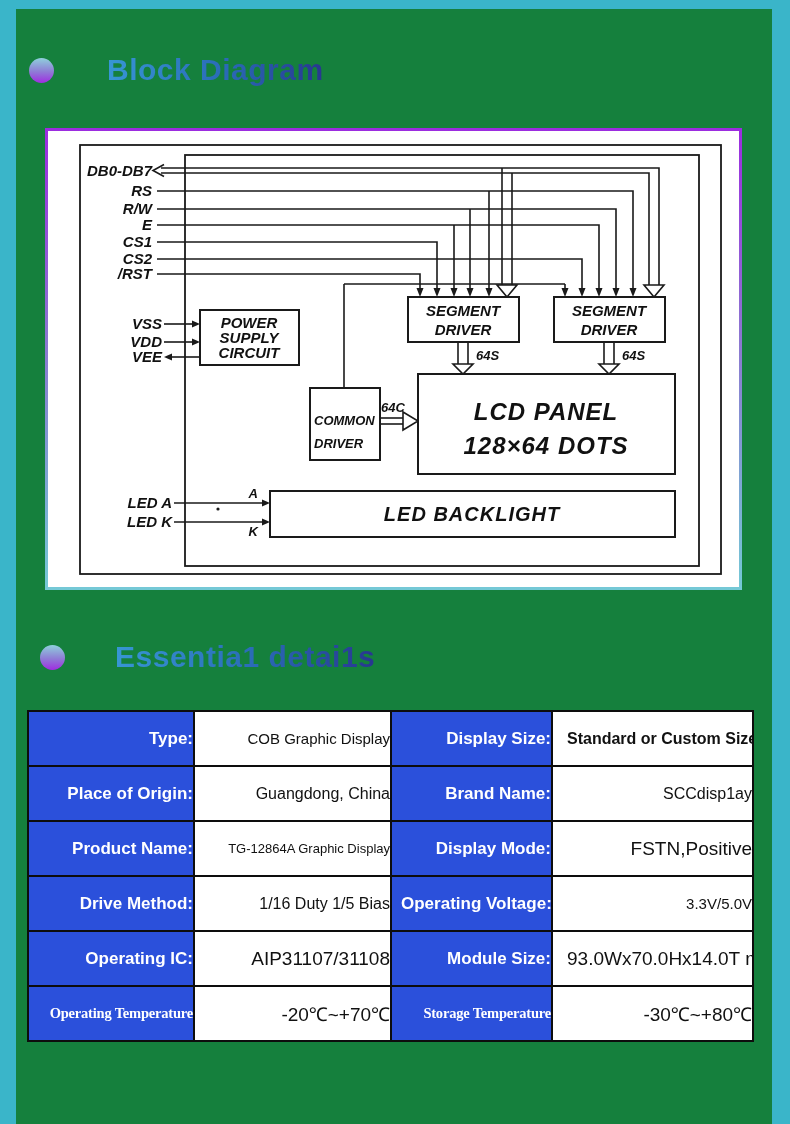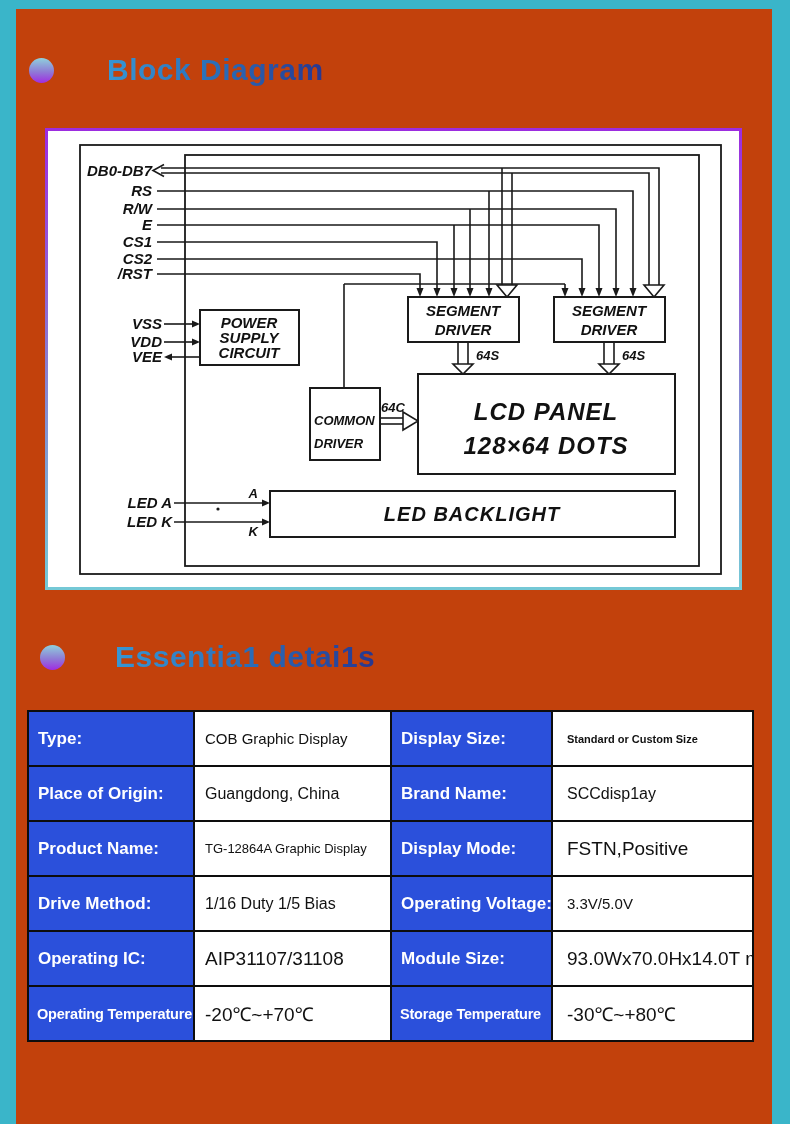--- a/index.html
+++ b/index.html
@@ -1,17 +1,17 @@
 <!DOCTYPE html>
 <html><head>
 <meta charset="utf-8">
 <style>
   html,body{margin:0;padding:0;background:#fff;}
-  #canvas{position:relative;width:790px;height:1124px;background:#c2410c;overflow:hidden;
-          font-family:"Liberation Sans",sans-serif;}
+  #canvas{position:relative;width:790px;height:1124px;background:#15803d;overflow:hidden;
+          font-family:"Liberation Sans",sans-serif;text-align:right;}
   
   .edge{position:absolute;background:#3ab5c9;}
   .edge-top{left:0;top:0;width:790px;height:9px;}
   .edge-left{left:0;top:0;width:16px;height:1124px;}
   .edge-right{left:772px;top:0;width:18px;height:1124px;}
 
   
   .section-head{position:absolute;display:flex;align-items:center;}
   .sphere{width:25px;height:25px;border-radius:50%;
           background:linear-gradient(180deg,#8fd0dc 0%,#8f7bd6 55%,#a02ce2 100%);}
@@ -36,27 +36,27 @@
   .dg-holo{fill:#fff;stroke:#1a1a1a;stroke-width:1.6;}
   .dg-txt{font-family:"Liberation Sans",sans-serif;font-weight:bold;fill:#111;}
   .t15{font-size:15px;}  .t13{font-size:13px;}
   .t24{font-size:24px;letter-spacing:1px;}
   .t20{font-size:20px;letter-spacing:1px;}
 
   
   #spec-table{position:absolute;left:27px;top:710px;width:725px;border-collapse:collapse;table-layout:fixed;}
   #spec-table td{border:2px solid #0d0d0d;height:53px;vertical-align:middle;overflow:hidden;white-space:nowrap;}
   td.lbl{background:#2b50db;color:#fff;font-weight:bold;font-size:17px;padding:0 0 0 9px;margin-top:13px;}
-  td.lbl.tight{font-size:14.5px;letter-spacing:-0.2px;padding-left:8px;}
+  td.lbl.tight{font-size:14.5px;letter-spacing:-0.2px;padding-left:8px;font-family:Liberation Serif, serif;}
   td.val{background:#fff;color:#111;font-size:15px;padding:0 0 0 10px;}
   td.val.c4{padding-left:14px;}
   td.val.sm{font-size:13px;}
   td.val.md{font-size:19px;}
   td.val.lg{font-size:16px;}
-  td.val.bsm{font-size:11px;font-weight:bold;}
+  td.val.bsm{font-size:16px;font-weight:bold;}
 </style>
 </head>
 <body>
 
 <div id="canvas">
 
   <div class="edge edge-top"></div>
   <div class="edge edge-left"></div>
   <div class="edge edge-right"></div>
 

